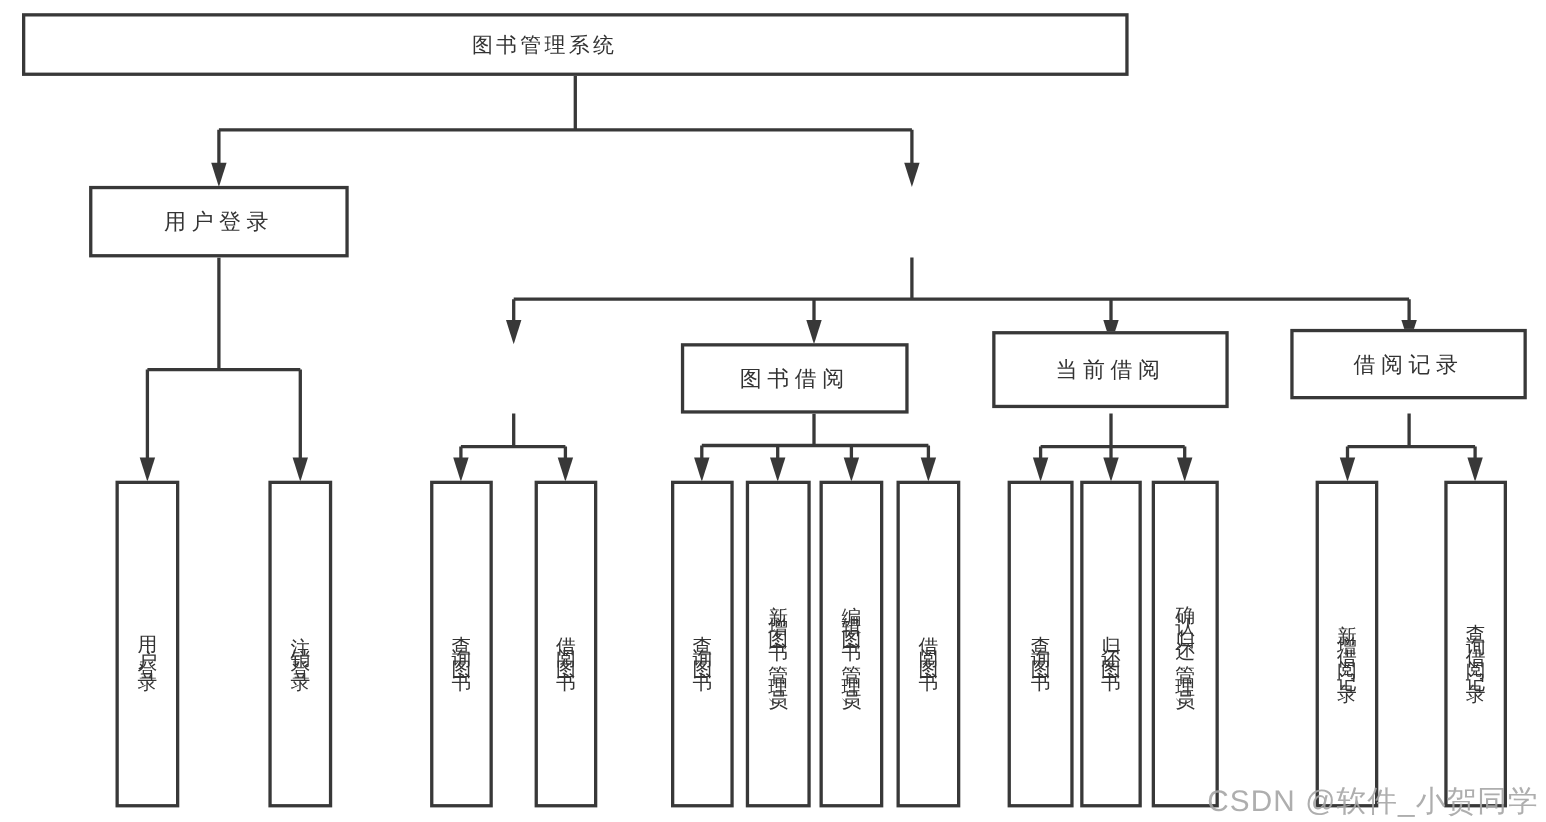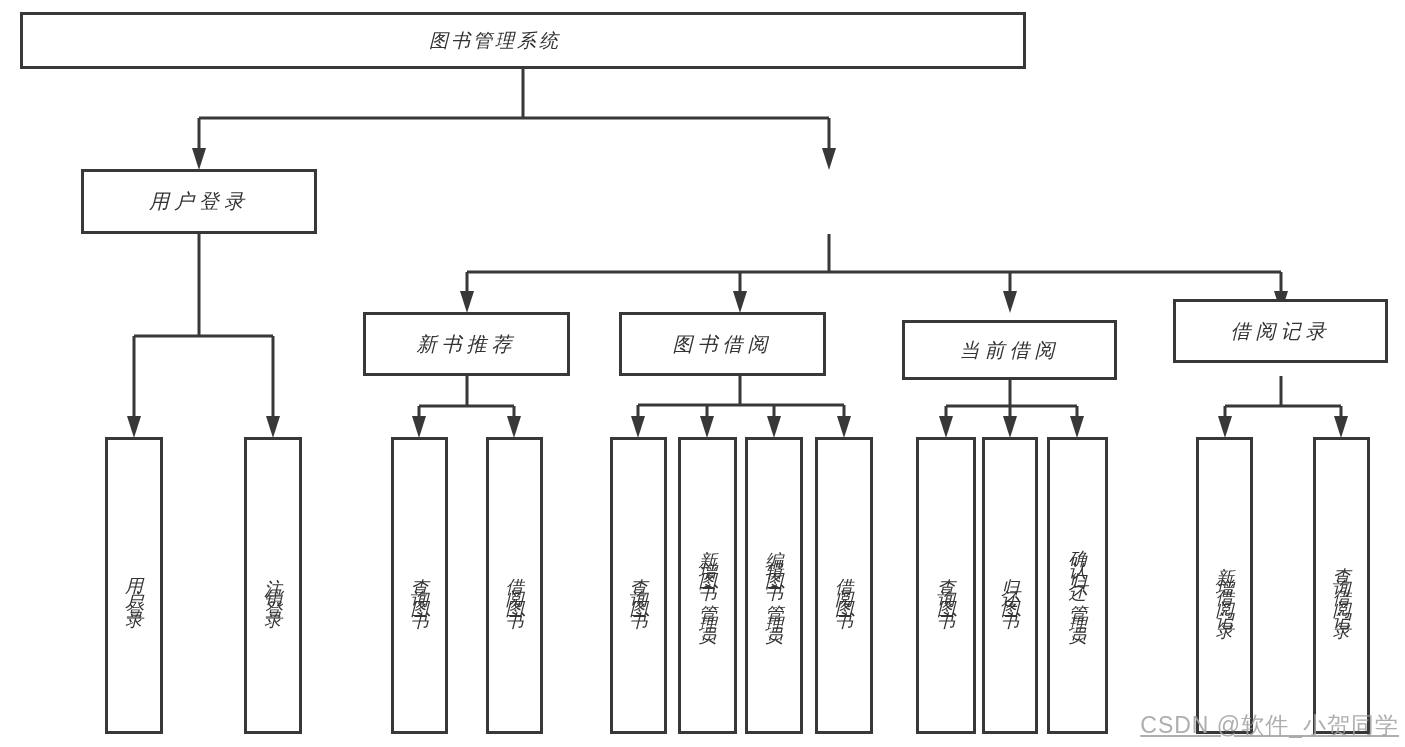--- a/index.html
+++ b/index.html
@@ -16,56 +16,55 @@
     position: absolute; box-sizing: border-box;
     border: 3px solid #383838; background: #ffffff;
     display: flex; align-items: center; justify-content: center;
     color: #333333; z-index: 2;
   }
   .h  { font-size: 20px; letter-spacing: 5px; }
   .v  {
     writing-mode: vertical-rl; text-orientation: mixed;
     font-size: 18px; letter-spacing: 11px; line-height: 1;
   }
-  .lbl { white-space: nowrap; font-style: italic; }
+  .lbl { white-space: nowrap; }
 
   
   .n-root { left: 20px; top: 12px; width: 1006px; height: 57px; font-size: 19px; letter-spacing: 3px; }
   .n-root .lbl { transform: translateX(-28px); }
 
   
   .n-userlogin { left: 81px;  top: 169px; width: 236px; height: 65px; }
   .n-bookmgmt  { left: 711px; top: 169px; width: 236px; height: 65px; }
 
   
   .n-newbook   { left: 363px;  top: 312px; width: 207px; height: 64px; }
   .n-borrow    { left: 619px;  top: 312px; width: 207px; height: 64px; }
-  .n-current   { left: 902px;  top: 320px; width: 215px; height: 60px; }
+  .n-current   { left: 902px;  top: 301px; width: 215px; height: 70px; }
   .n-records   { left: 1173px; top: 299px; width: 215px; height: 64px; }
 
   
   .n-l1  { left: 105px;  top: 437px; width: 58px; height: 297px; }
   .n-l2  { left: 244px;  top: 437px; width: 58px; height: 297px; }
   .n-l3  { left: 391px;  top: 437px; width: 57px; height: 297px; }
   .n-l4  { left: 486px;  top: 437px; width: 57px; height: 297px; }
   .n-l5  { left: 610px;  top: 437px; width: 57px; height: 297px; }
   .n-l6  { left: 678px;  top: 437px; width: 59px; height: 297px; }
   .n-l7  { left: 745px;  top: 437px; width: 58px; height: 297px; }
   .n-l8  { left: 815px;  top: 437px; width: 58px; height: 297px; }
   .n-l9  { left: 916px;  top: 437px; width: 60px; height: 297px; }
   .n-l10 { left: 982px;  top: 437px; width: 56px; height: 297px; }
   .n-l11 { left: 1047px; top: 437px; width: 61px; height: 297px; }
   .n-l12 { left: 1196px; top: 437px; width: 57px; height: 297px; }
   .n-l13 { left: 1313px; top: 437px; width: 57px; height: 297px; }
 
   .watermark {
     position: absolute; right: 6px; top: 710px; z-index: 3;
-    font-size: 23px; letter-spacing: 1px;
+    font-size: 27px; letter-spacing: 1px;
     color: rgba(165, 165, 165, 0.9);
-    text-decoration: underline;
   }
 </style>
 </head>
 <body>
 
 <div class="canvas">
 
   <svg class="connectors" width="1405" height="747" viewBox="0 0 1405 747">
     <g stroke="#383838" stroke-width="3" fill="none">
 
@@ -114,23 +113,20 @@
   </svg>
 
   <div class="node h n-root">
     <span class="lbl">图书管理系统</span>
   </div>
 
   <div class="node h n-userlogin">
     <span class="lbl">用户登录</span>
   </div>
 
-  <div class="node h n-newbook">
-    <span class="lbl">新书推荐</span>
-  </div>
   <div class="node h n-borrow">
     <span class="lbl">图书借阅</span>
   </div>
   <div class="node h n-current">
     <span class="lbl">当前借阅</span>
   </div>
   <div class="node h n-records">
     <span class="lbl">借阅记录</span>
   </div>
 

